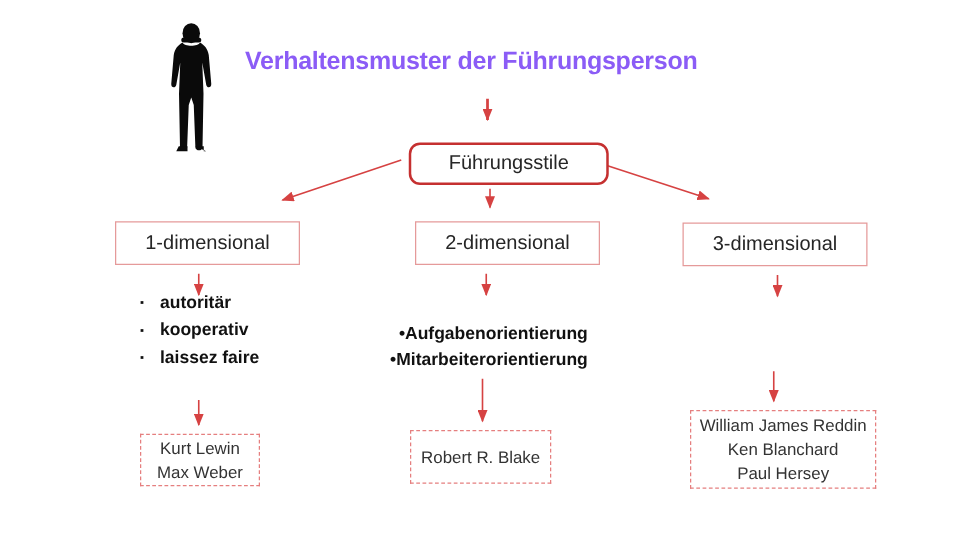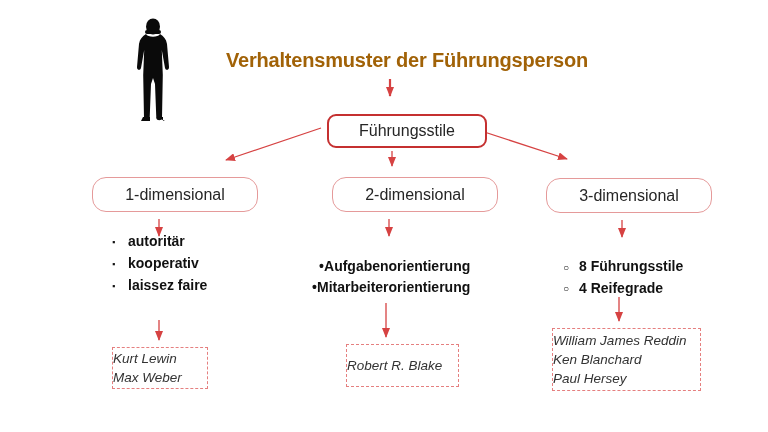--- a/index.html
+++ b/index.html
@@ -2,56 +2,56 @@
 <html><head>
 <meta charset="utf-8">
 <style>
   html,body{margin:0;padding:0;background:#fff;}
   .canvas{
     position:relative;width:768px;height:432px;background:#ffffff;overflow:hidden;
     font-family:"Liberation Sans", sans-serif;color:#1a1a1a;
   }
   .abs{position:absolute;}
   .title{
-    left:196px;top:49px;width:392px;text-align:right;
-    font-size:20px;font-weight:bold;color:#a16207;letter-spacing:-0.2px;
+    left:196px;top:38px;width:392px;text-align:left;
+    font-size:20px;font-weight:bold;color:#8b5cf6;letter-spacing:-0.2px;
   }
   .person{left:130px;top:16px;width:46px;height:118px;}
   .overlay{left:0;top:0;width:768px;height:432px;pointer-events:none;}
   .node{
     box-sizing:border-box;display:flex;align-items:center;justify-content:center;
     background:#fff;text-align:center;color:#262626;
   }
   .root-node{
     left:327px;top:114px;width:160px;height:34px;
     border:2px solid #c53030;border-radius:9px;font-size:16px;
   }
   .dim-node{
-    border:1.5px solid #e59a9a;border-radius:14px;font-size:16px;
-    width:166px;height:35px;
+    border:1.5px solid #e59a9a;border-radius:0;font-size:16px;
+    width:148px;height:35px;
   }
   .n1{left:92px;top:177px;}
   .n2{left:332px;top:177px;}
   .n3{left:546px;top:178px;}
   .blist{line-height:21px;font-size:14px;font-weight:bold;color:#111;}
   .l1{left:112px;top:231px;}
   .l2{left:301px;top:256px;text-align:right;}
   .l3{left:563px;top:256px;}
   .li{white-space:nowrap;}
   .bullet{display:inline-block;width:16px;color:#111;}
   .b-sq{font-size:9px;vertical-align:1px;}
   .b-dot{font-size:14px;}
   .b-circ{font-size:10px;vertical-align:0.5px;}
   .authors{
-    box-sizing:border-box;display:flex;flex-direction:column;align-items:flex-start;justify-content:center;
+    box-sizing:border-box;display:flex;flex-direction:column;align-items:center;justify-content:center;
     border:1.5px dashed #e57f7f;background:#fff;color:#333;
-    font-size:13.5px;line-height:19px;text-align:center;white-space:nowrap;font-style:italic;
+    font-size:13.5px;line-height:19px;text-align:center;white-space:nowrap;
   }
   .a1{left:112px;top:347px;width:96px;height:42px;}
-  .a2{left:346px;top:344px;width:113px;height:43px;}
+  .a2{left:328px;top:344px;width:113px;height:43px;}
   .a3{left:552px;top:328px;width:149px;height:63px;}
 </style>
 </head>
 <body>
 
 <div class="canvas">
 
   <svg class="abs person" viewBox="0 0 46 116" aria-hidden="true">
     <g fill="#0a0a0a">
       <ellipse cx="23" cy="9.5" rx="7" ry="8"></ellipse>
@@ -116,28 +116,20 @@
 
   <div class="abs blist l2">
     <div class="li">
       <span class="bullet b-dot">•</span><span>Aufgabenorientierung</span>
     </div>
     <div class="li">
       <span class="bullet b-dot">•</span><span>Mitarbeiterorientierung</span>
     </div>
   </div>
 
-  <div class="abs blist l3">
-    <div class="li">
-      <span class="bullet b-circ">○</span><span>8 Führungsstile</span>
-    </div>
-    <div class="li">
-      <span class="bullet b-circ">○</span><span>4 Reifegrade</span>
-    </div>
-  </div>
 
   <div class="abs authors a1">
     <div>Kurt Lewin</div>
     <div>Max Weber</div>
   </div>
   <div class="abs authors a2">
     <div>Robert R. Blake</div>
   </div>
   <div class="abs authors a3">
     <div>William James Reddin</div>

